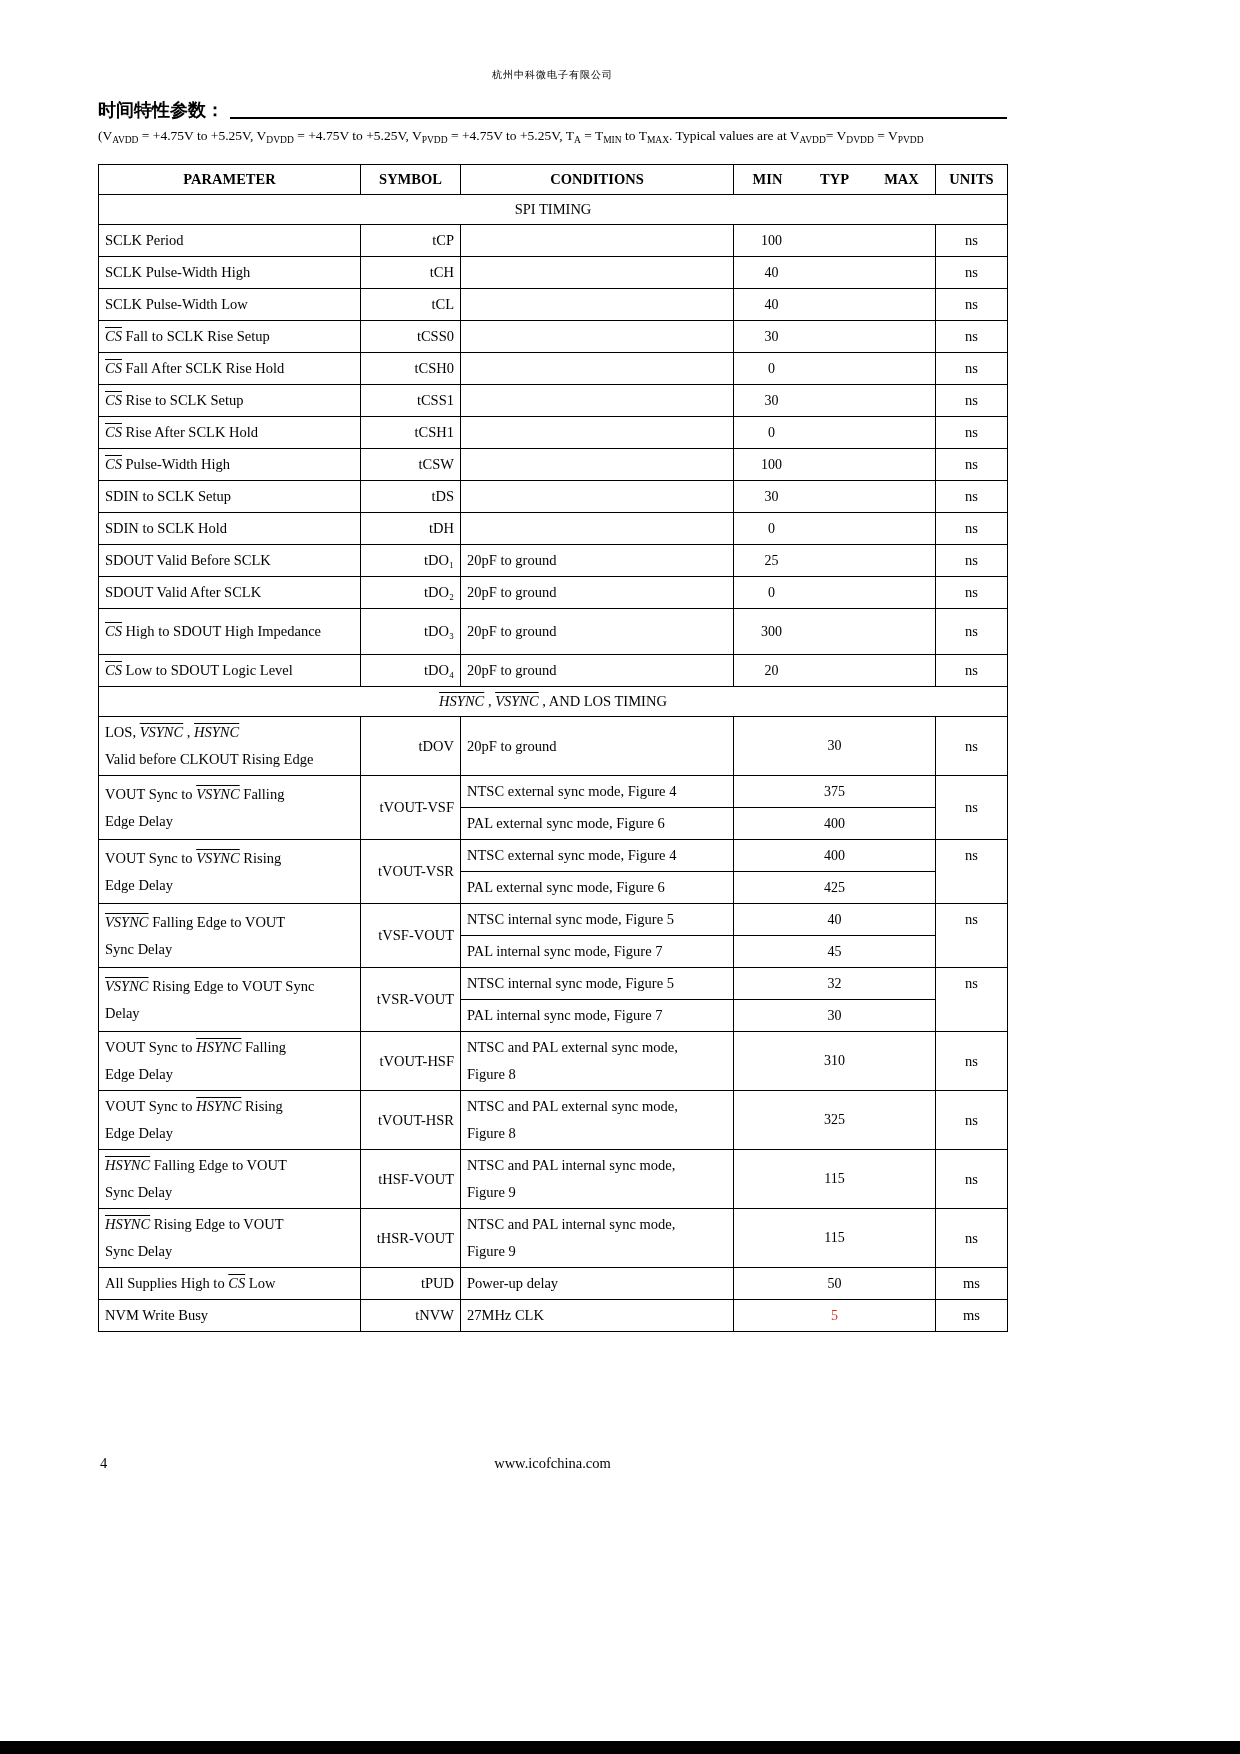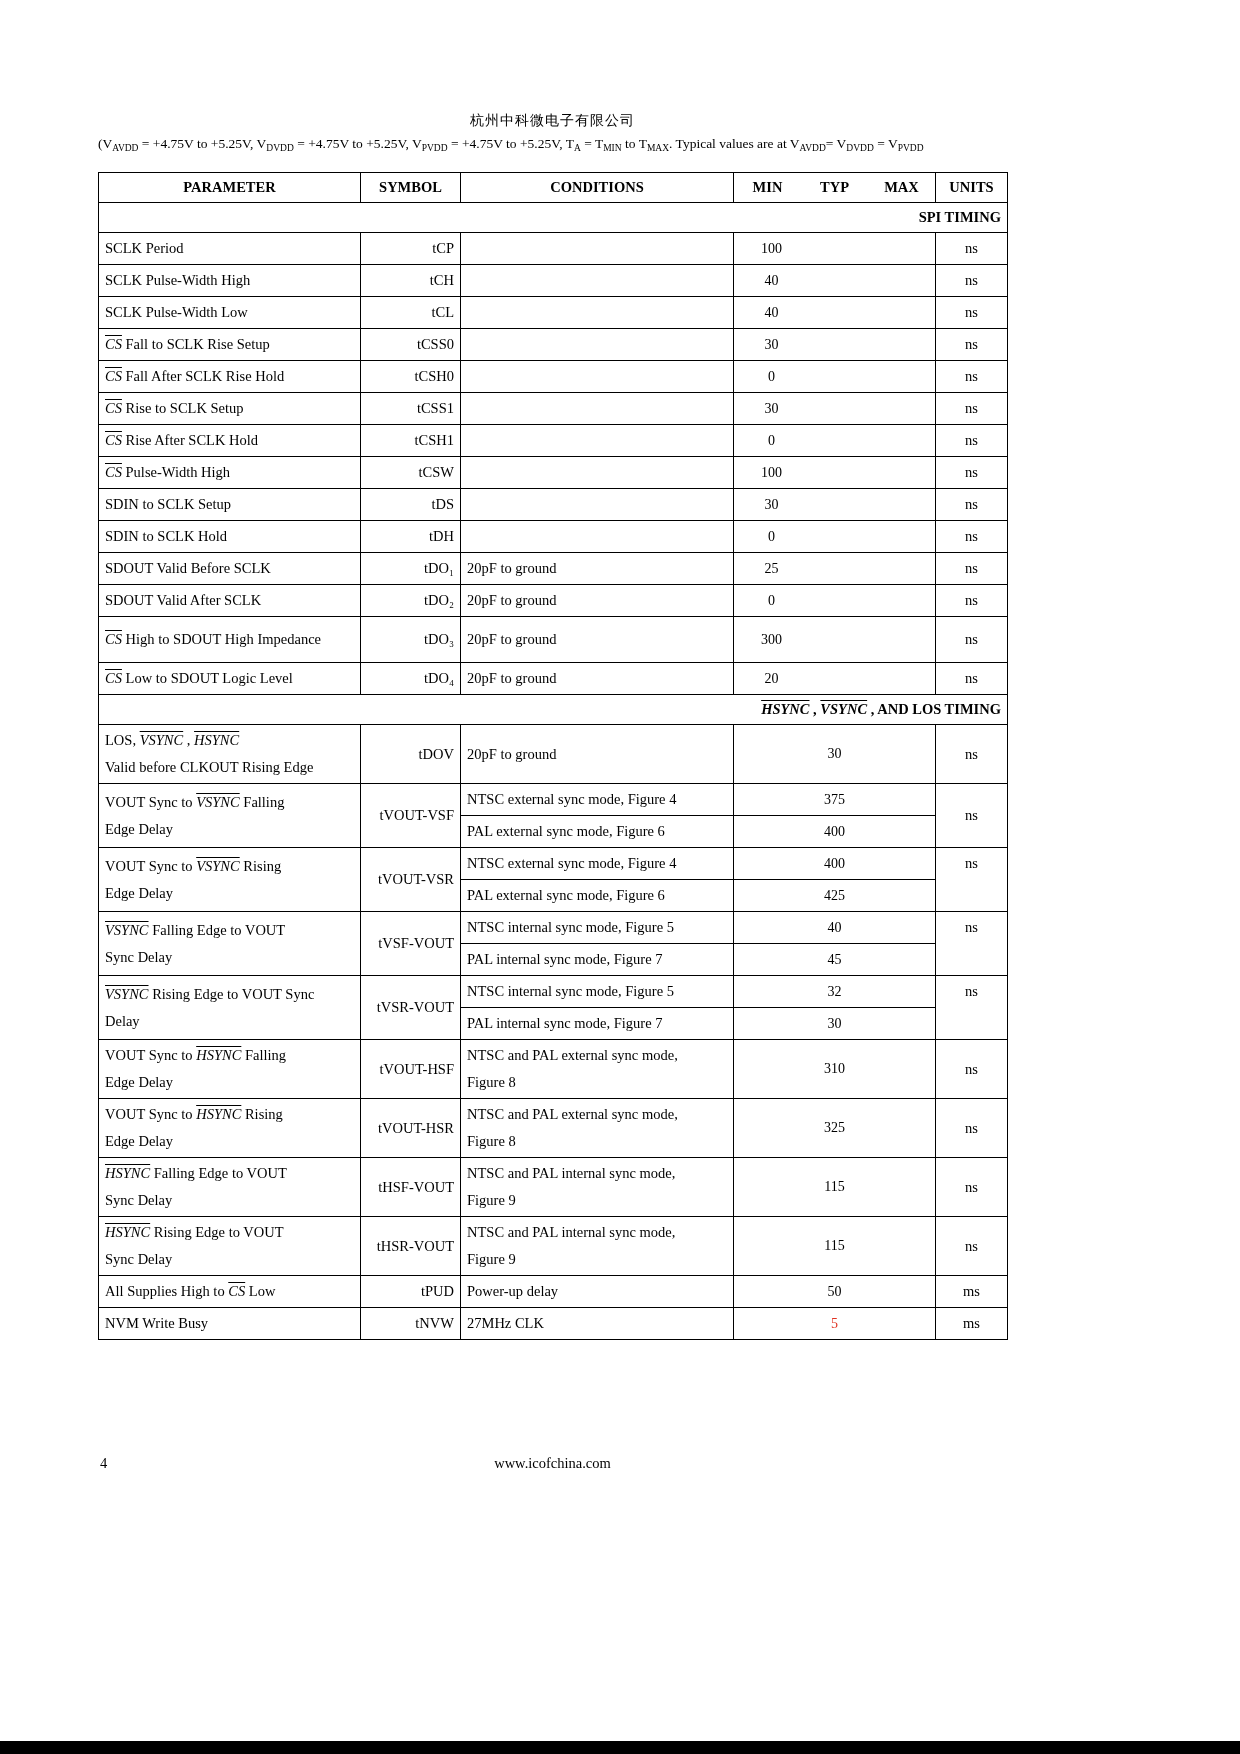--- a/index.html
+++ b/index.html
@@ -8,21 +8,21 @@
     position: relative;
     width: 1240px;
     height: 1754px;
     background: #ffffff;
     color: #000;
     font-family: "Liberation Serif", "DejaVu Serif", serif;
     overflow: hidden;
   }
   .content { position:absolute; left:98px; top:0; width:909px; }
   .company-header {
-    text-align:center; font-size:14px; padding-top:112px; letter-spacing:1px;
+    text-align:center; font-size:10px; padding-top:68px; letter-spacing:1px;
   }
   .title-row {
     display:flex; align-items:flex-end; margin-top:16px;
   }
   .title-row .ttl { font-weight:bold; font-size:18px; white-space:nowrap; }
   .title-rule { flex:1; border-bottom:2px solid #000; margin-left:6px; margin-bottom:3px; }
   .note { font-size:13.5px; line-height:27px; }
   .sb { font-size:9.5px; vertical-align:-3px; font-weight:bold; }
   .note .sb { font-weight:normal; }
   .ov {
@@ -49,36 +49,40 @@
   .vals-head span { flex:1; text-align:center; }
   td.param-cell { text-align:left; padding-left:12px; line-height:27px; height:29px; }
   td.symbol-cell { text-align:right; font-size:13.5px; height:29px; }
   td.cond-cell { text-align:left; padding-left:10px; font-size:14px; height:29px; line-height:27px;margin-top:26px; }
   td.values-cell { padding:0; height:29px; }
   .vals-flex { display:flex; width:100%; align-items:flex-end; }
   .vals-flex span { flex:1; text-align:center; font-size:14px; }
   td.units-cell { text-align:center; font-size:14px; height:29px; }
   td.units-cell.unit-top { vertical-align:top; padding-top:7px; }
   td.section-cell {
-    font-weight:bold; text-align:right; padding-left:12px; height:30px; font-size:14.5px;
+    font-weight:normal; text-align:center; padding-left:12px; height:30px; font-size:14.5px;
   }
   tr.tall td { height:46px; }
   .footer { position:absolute; top:1455px; left:98px; width:909px; font-size:14.5px; }
   .footer .pg { position:absolute; left:2px; top:0; }
   .footer .url { display:block; text-align:center; }
   .bottom-bar { position:absolute; bottom:0; left:0; width:100%; height:13px; background:#000; }
 </style>
 </head>
 <body>
 
 <div class="page">
   <div class="content">
 
     <div class="company-header">杭州中科微电子有限公司</div>
 
+    <div class="title-row">
+      <span class="ttl">时间特性参数：</span>
+      <span class="title-rule"></span>
+    </div>
 
     <div class="note">
       <div><span>(V</span><span class="sb">AVDD</span><span> = +4.75V to +5.25V, V</span><span class="sb">DVDD</span><span> = +4.75V to +5.25V, V</span><span class="sb">PVDD</span><span> = +4.75V to +5.25V, T</span><span class="sb">A</span><span> = T</span><span class="sb">MIN</span><span> to T</span><span class="sb">MAX</span><span>. Typical values are at V</span><span class="sb">AVDD</span><span>= V</span><span class="sb">DVDD</span><span> = V</span><span class="sb">PVDD</span></div>
     </div>
 
     <table class="timing">
       <colgroup>
         <col style="width:262px">
           <col style="width:100px">
           <col style="width:273px">

